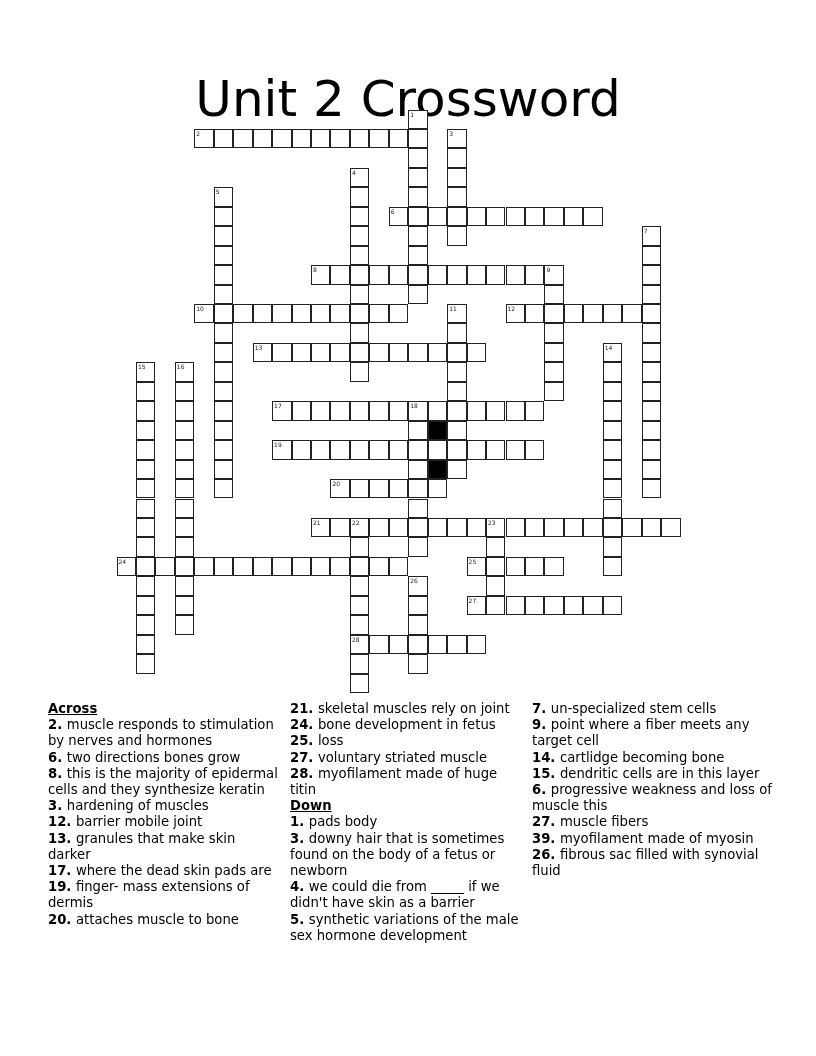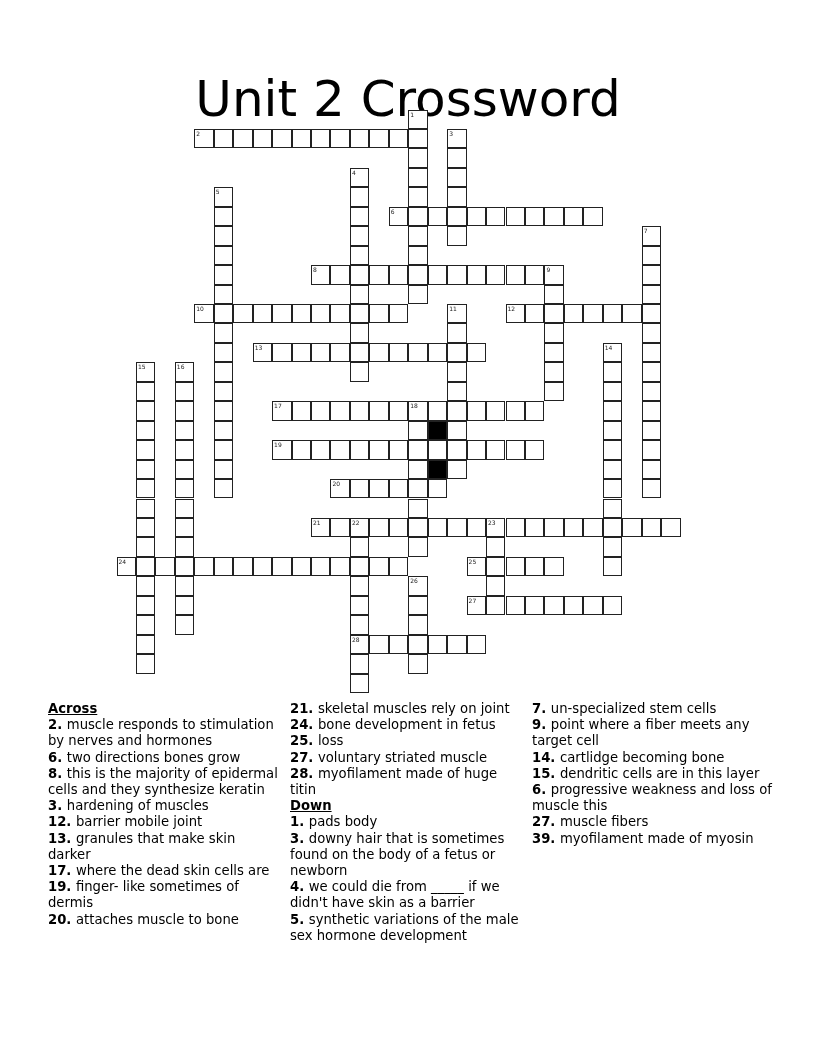--- a/index.html
+++ b/index.html
@@ -352,22 +352,22 @@
   </div>
 
 <div class="clues col1" id="cluecol1">
   <div class="clue-head">Across</div>
 <div class="clue"><b>2. </b><span>muscle responds to stimulation by nerves and hormones</span></div>
     <div class="clue"><b>6. </b><span>two directions bones grow</span></div>
     <div class="clue"><b>8. </b><span>this is the majority of epidermal cells and they synthesize keratin</span></div>
     <div class="clue"><b>3. </b><span>hardening of muscles</span></div>
     <div class="clue"><b>12. </b><span>barrier mobile joint</span></div>
     <div class="clue"><b>13. </b><span>granules that make skin darker</span></div>
-    <div class="clue"><b>17. </b><span>where the dead skin cells are</span></div>
-    <div class="clue"><b>19. </b><span>finger- like sometimes of dermis</span></div>
+    <div class="clue"><b>17. </b><span>where the dead skin pads are</span></div>
+    <div class="clue"><b>19. </b><span>finger- mass extensions of dermis</span></div>
     <div class="clue"><b>20. </b><span>attaches muscle to bone</span></div>
   </div>
 <div class="clues col2" id="cluecol2">
     <div class="clue"><b>21. </b><span>skeletal muscles rely on joint</span></div>
     <div class="clue"><b>24. </b><span>bone development in fetus</span></div>
     <div class="clue"><b>25. </b><span>loss</span></div>
     <div class="clue"><b>27. </b><span>voluntary striated muscle</span></div>
     <div class="clue"><b>28. </b><span>myofilament made of huge titin</span></div>
     <div class="clue-head">Down</div>
     <div class="clue"><b>1. </b><span>pads body</span></div>
@@ -376,13 +376,14 @@
     <div class="clue"><b>5. </b><span>synthetic variations of the male sex hormone development</span></div>
   </div>
 <div class="clues col3" id="cluecol3">
     <div class="clue"><b>7. </b><span>un-specialized stem cells</span></div>
     <div class="clue"><b>9. </b><span>point where a fiber meets any target cell</span></div>
     <div class="clue"><b>14. </b><span>cartlidge becoming bone</span></div>
     <div class="clue"><b>15. </b><span>dendritic cells are in this layer</span></div>
     <div class="clue"><b>6. </b><span>progressive weakness and loss of muscle this</span></div>
     <div class="clue"><b>27. </b><span>muscle fibers</span></div>
     <div class="clue"><b>39. </b><span>myofilament made of myosin</span></div>
+    <div class="clue"><b>26. </b><span>fibrous sac filled with synovial fluid</span></div>
   </div>
 
 </body></html>

